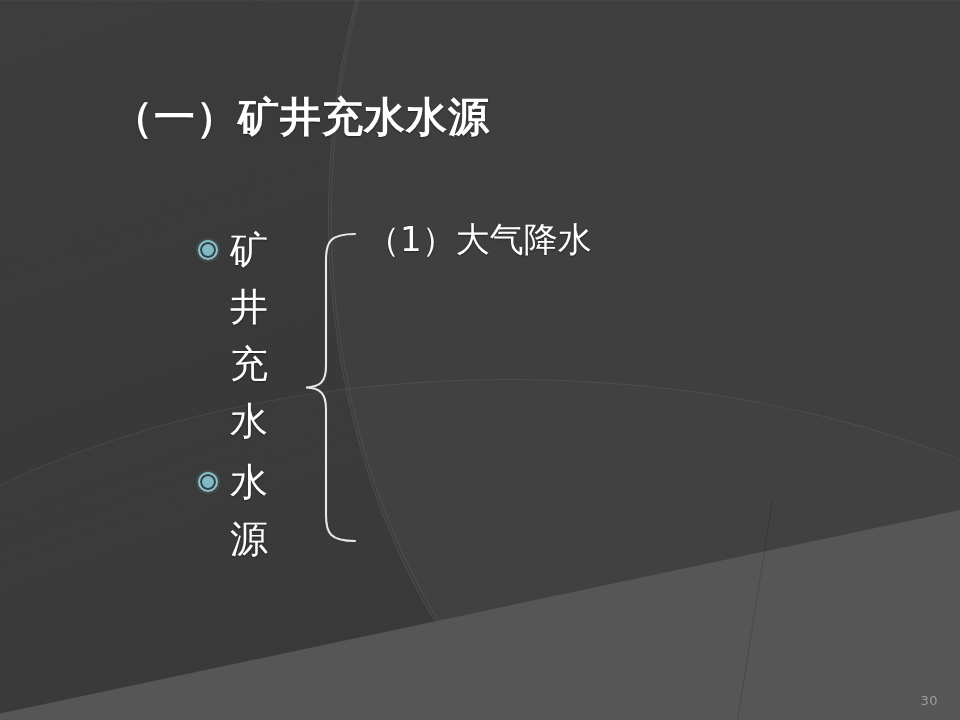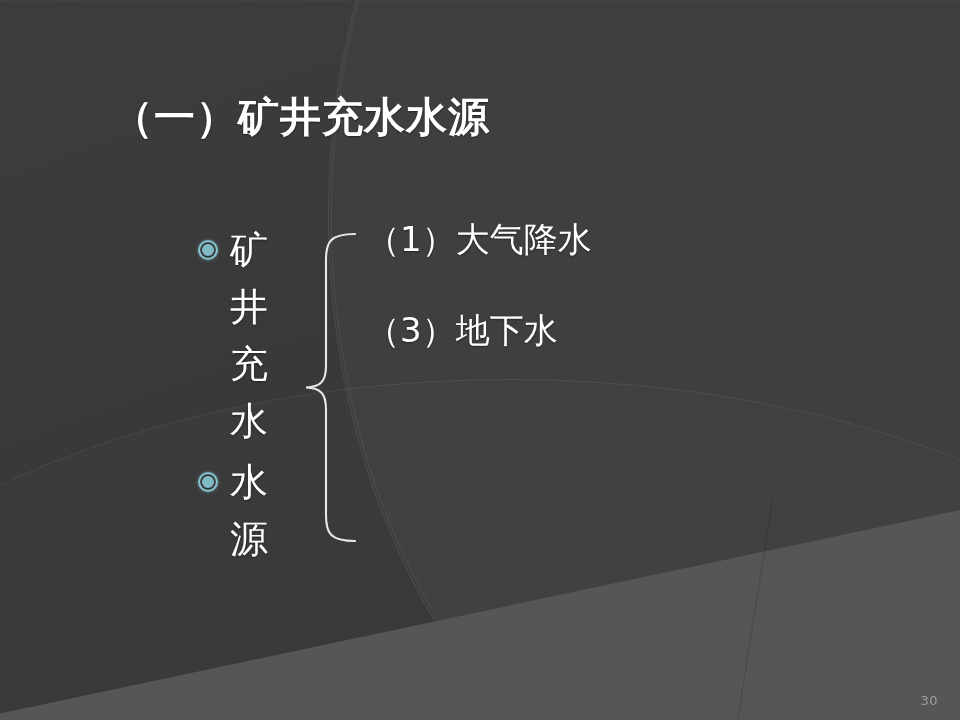--- a/index.html
+++ b/index.html
@@ -238,22 +238,19 @@
       <svg width="60" height="315" viewBox="0 0 60 315" fill="none" xmlns="http://www.w3.org/2000/svg" aria-hidden="true">
         <path d="M55 4 C30 4 26 12 26 30 L26 136 C26 152 20 157 6 157.5
                  C20 158 26 163 26 179 L26 285 C26 303 30 311 55 311" stroke="#e8e8e8" stroke-width="2.1" stroke-linecap="round" fill="none"></path>
       </svg>
     </div>
 
     <div class="right-col">
       <div class="item item-0">
         <span class="num">（1）</span><span class="lbl">大气降水</span>
       </div>
-      <div class="item item-2">
-        <span class="num">（3）</span><span class="lbl">地下水</span>
-      </div>
     </div>
 
   </div>
 
   <div class="page-number">30</div>
 
 </div>
 
 </body></html>

